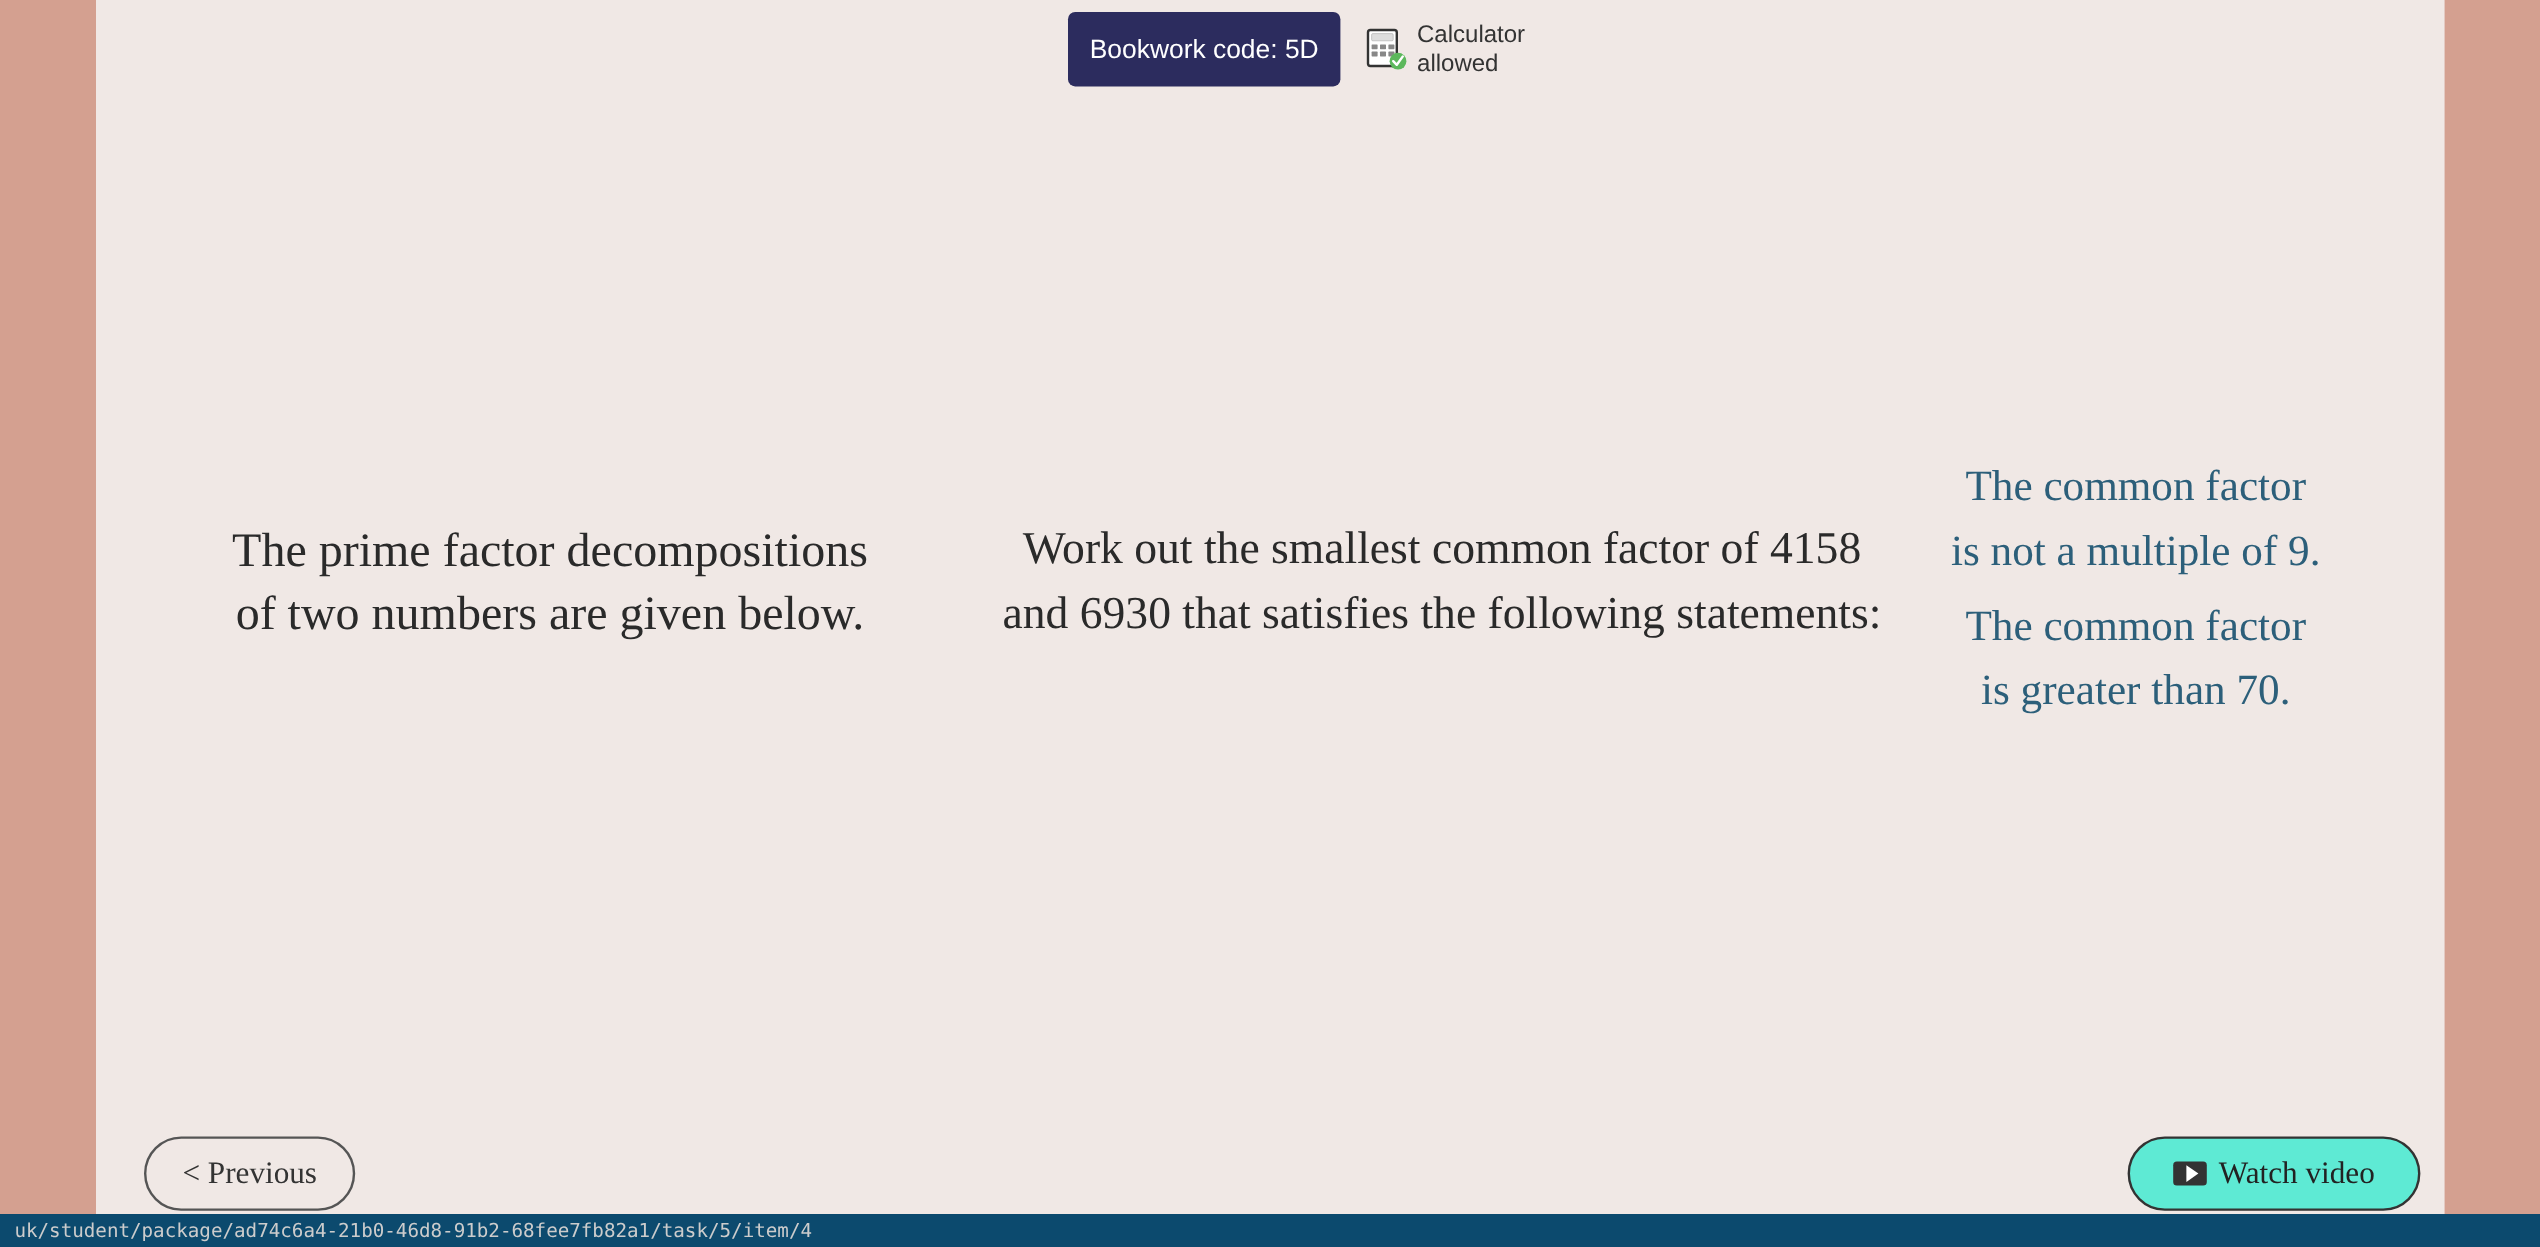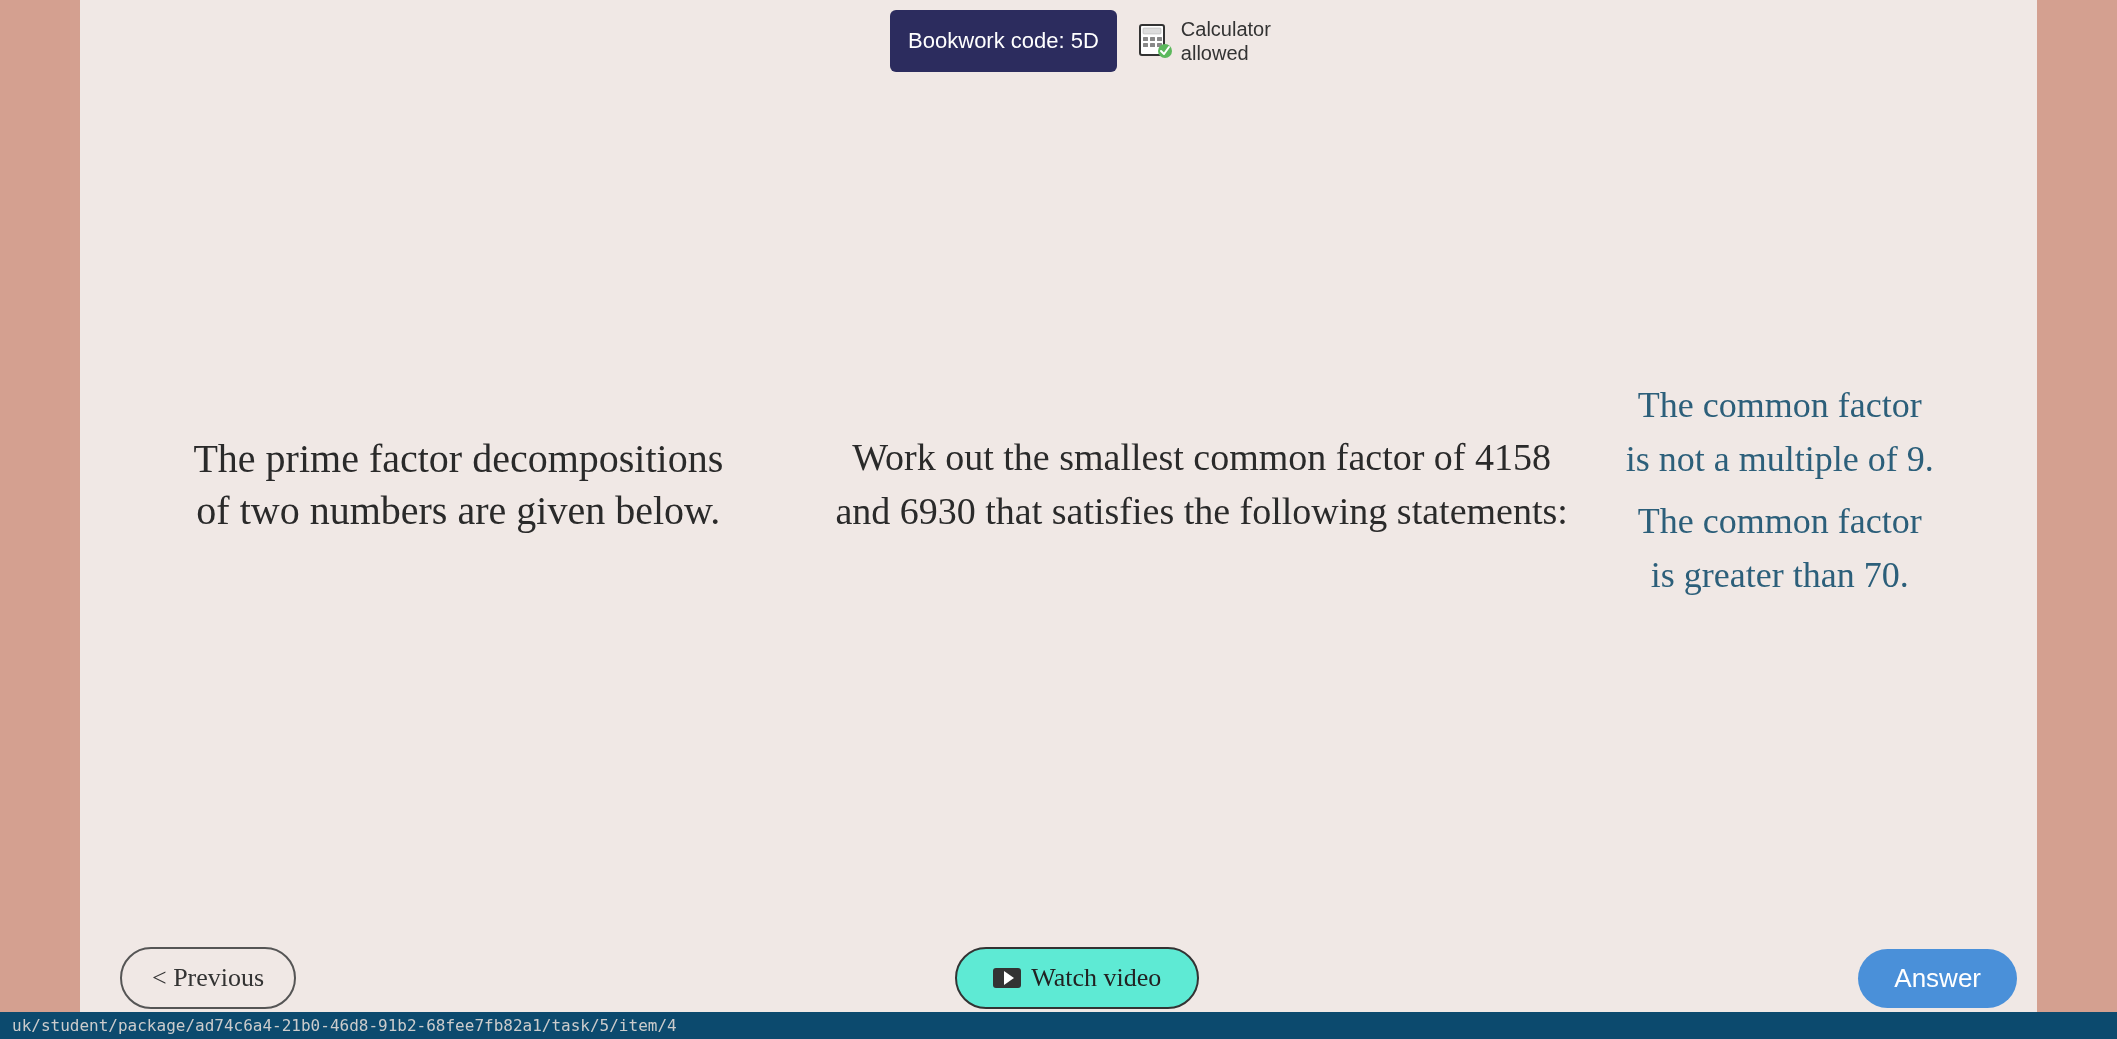--- a/index.html
+++ b/index.html
@@ -293,19 +293,18 @@
 
     <button class="prev-button">
       <span>&lt; Previous</span>
     </button>
 
     <button class="watch-video-button">
       <div class="video-icon"></div>
       <span>Watch video</span>
     </button>
 
-    <button class="answer-button">Answer</button>
 
   </div>
 
 </div>
 
 <div class="url-bar">uk/student/package/ad74c6a4-21b0-46d8-91b2-68fee7fb82a1/task/5/item/4</div>
 
 </body></html>

